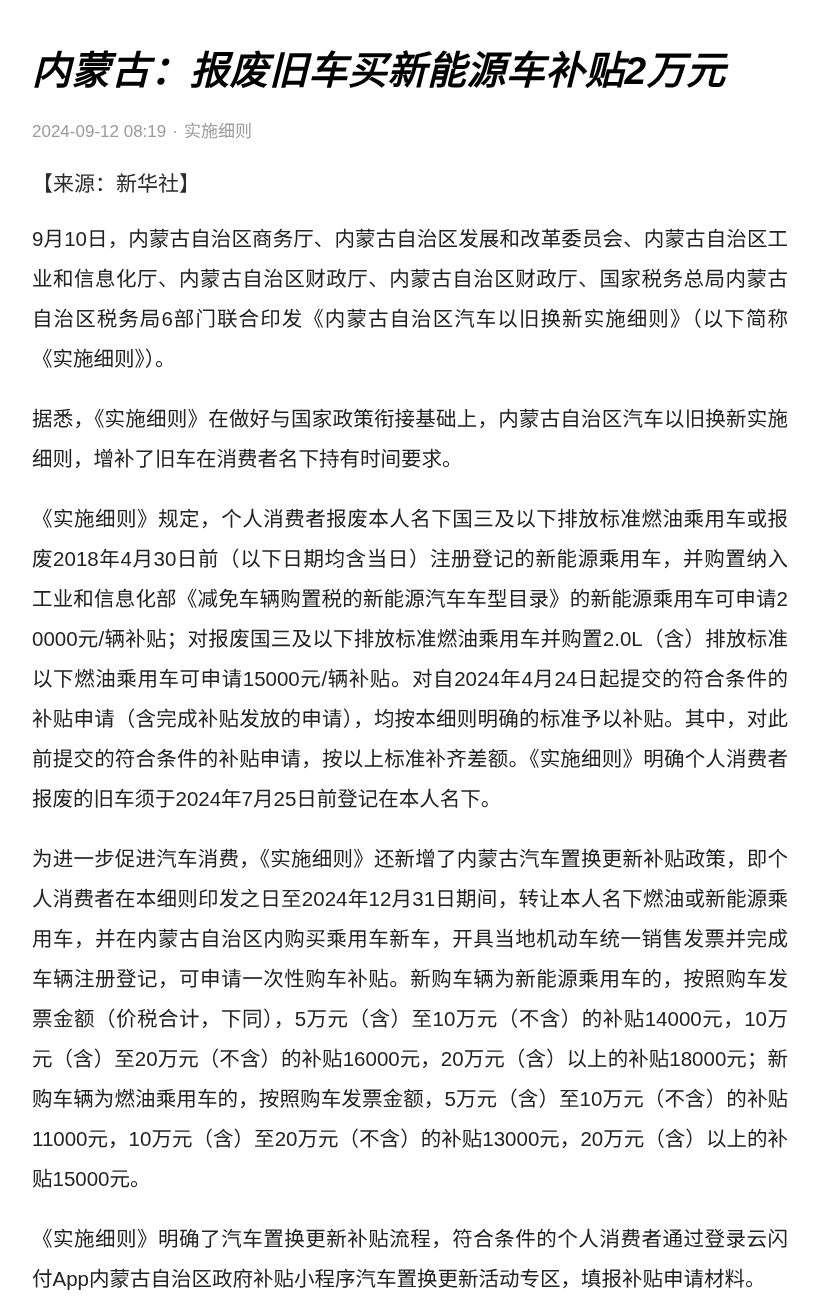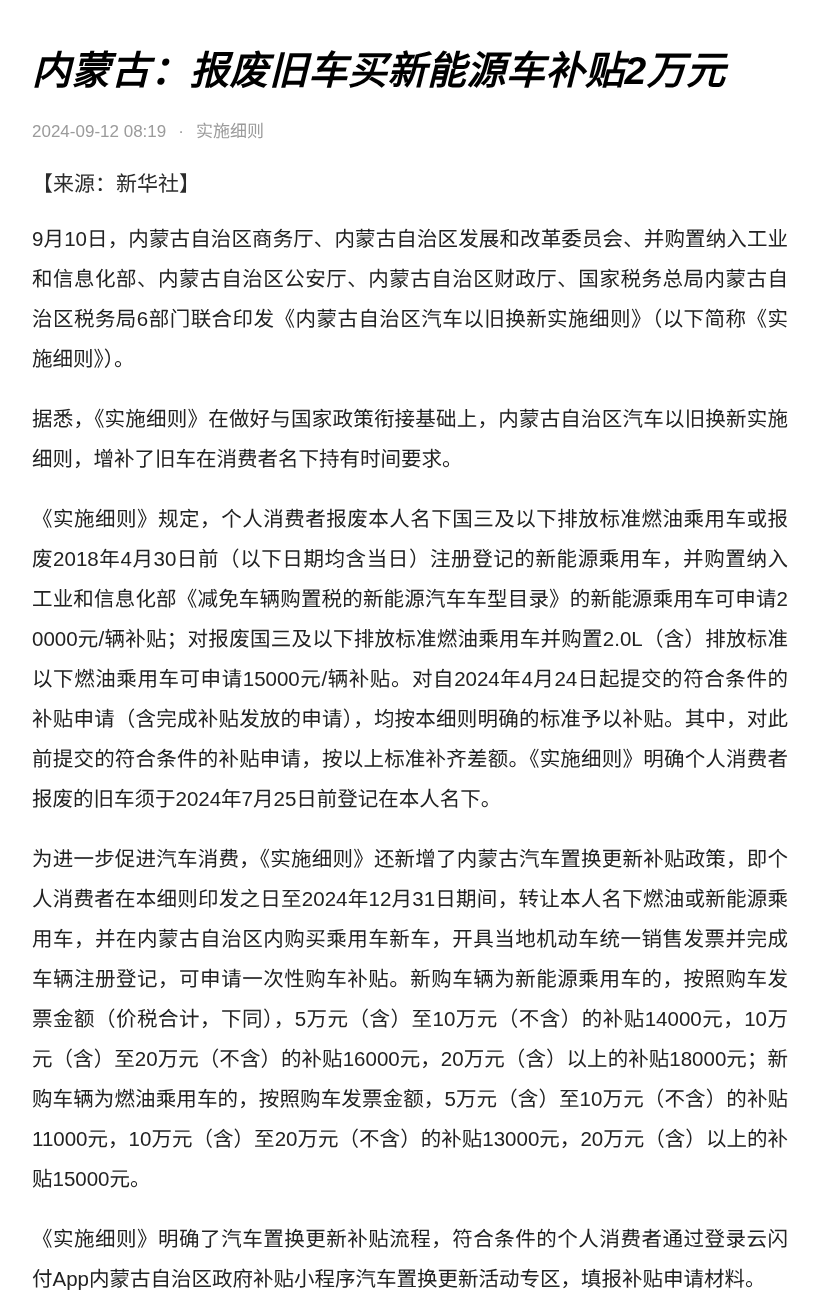--- a/index.html
+++ b/index.html
@@ -23,21 +23,21 @@
     letter-spacing: 0.5px;
     font-style: italic;
   }
   .article-meta {
     margin-top: 22px;
     font-size: 17px;
     line-height: 22px;
     color: #9b9b9b;
     display: flex;
     align-items: baseline;
-    gap: 12px;
+    gap: 6px;
   }
   .source-line {
     margin-top: 26px;
     font-size: 21px;
     line-height: 30px;
     color: #2b2b2b;
     font-weight: 400;
   }
   .article-body {
     margin-top: 14px;
@@ -60,21 +60,21 @@
 
   <div class="article-meta">
     <span>2024-09-12 08:19</span>
     <span>·</span>
     <span>实施细则</span>
   </div>
 
   <div class="source-line">【来源：新华社】</div>
 
   <div class="article-body">
-    <p>9月10日，内蒙古自治区商务厅、内蒙古自治区发展和改革委员会、并购置纳入工业和信息化部、内蒙古自治区公安厅、内蒙古自治区财政厅、国家税务总局内蒙古自治区税务局6部门联合印发《内蒙古自治区汽车以旧换新实施细则》（以下简称《实施细则》）。</p>
+    <p>9月10日，内蒙古自治区商务厅、内蒙古自治区发展和改革委员会、内蒙古自治区工业和信息化厅、内蒙古自治区财政厅、内蒙古自治区财政厅、国家税务总局内蒙古自治区税务局6部门联合印发《内蒙古自治区汽车以旧换新实施细则》（以下简称《实施细则》）。</p>
     <p>据悉，《实施细则》在做好与国家政策衔接基础上，内蒙古自治区汽车以旧换新实施细则，增补了旧车在消费者名下持有时间要求。</p>
     <p>《实施细则》规定，个人消费者报废本人名下国三及以下排放标准燃油乘用车或报废2018年4月30日前（以下日期均含当日）注册登记的新能源乘用车，并购置纳入工业和信息化部《减免车辆购置税的新能源汽车车型目录》的新能源乘用车可申请20000元/辆补贴；对报废国三及以下排放标准燃油乘用车并购置2.0L（含）排放标准以下燃油乘用车可申请15000元/辆补贴。对自2024年4月24日起提交的符合条件的补贴申请（含完成补贴发放的申请），均按本细则明确的标准予以补贴。其中，对此前提交的符合条件的补贴申请，按以上标准补齐差额。《实施细则》明确个人消费者报废的旧车须于2024年7月25日前登记在本人名下。</p>
     <p>为进一步促进汽车消费，《实施细则》还新增了内蒙古汽车置换更新补贴政策，即个人消费者在本细则印发之日至2024年12月31日期间，转让本人名下燃油或新能源乘用车，并在内蒙古自治区内购买乘用车新车，开具当地机动车统一销售发票并完成车辆注册登记，可申请一次性购车补贴。新购车辆为新能源乘用车的，按照购车发票金额（价税合计，下同），5万元（含）至10万元（不含）的补贴14000元，10万元（含）至20万元（不含）的补贴16000元，20万元（含）以上的补贴18000元；新购车辆为燃油乘用车的，按照购车发票金额，5万元（含）至10万元（不含）的补贴11000元，10万元（含）至20万元（不含）的补贴13000元，20万元（含）以上的补贴15000元。</p>
     <p>《实施细则》明确了汽车置换更新补贴流程，符合条件的个人消费者通过登录云闪付App内蒙古自治区政府补贴小程序汽车置换更新活动专区，填报补贴申请材料。</p>
 
   </div>
 
 </div>
 
 </body></html>

